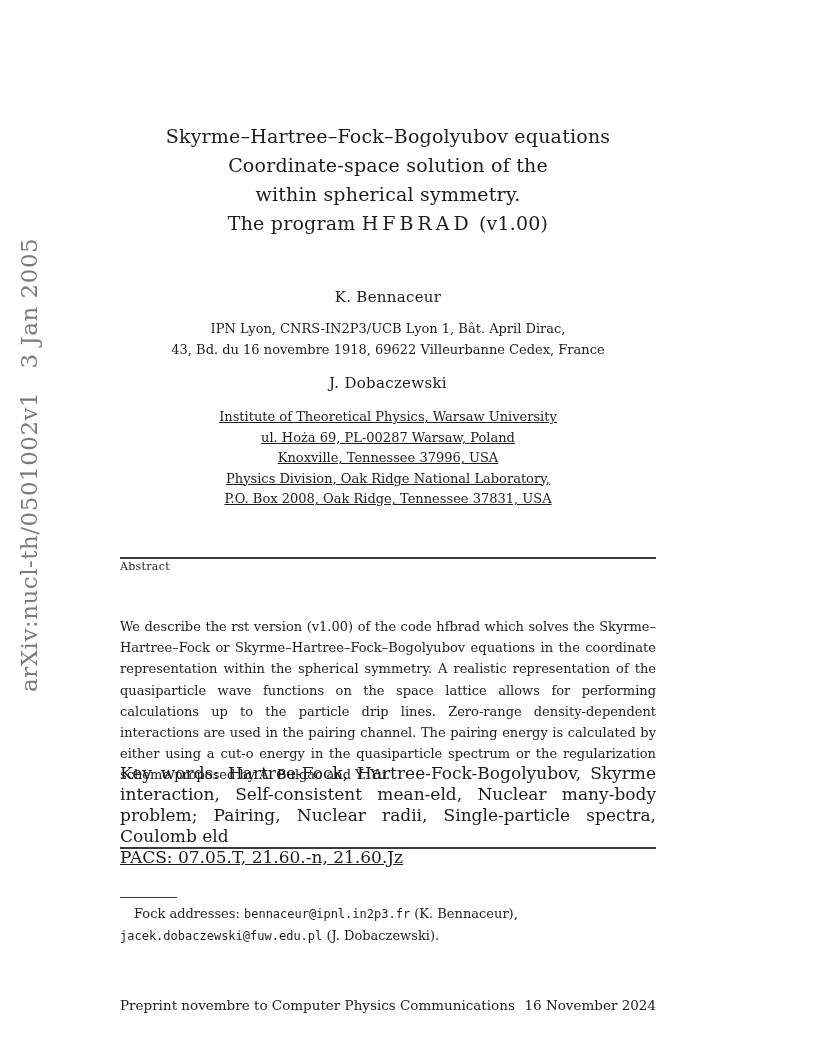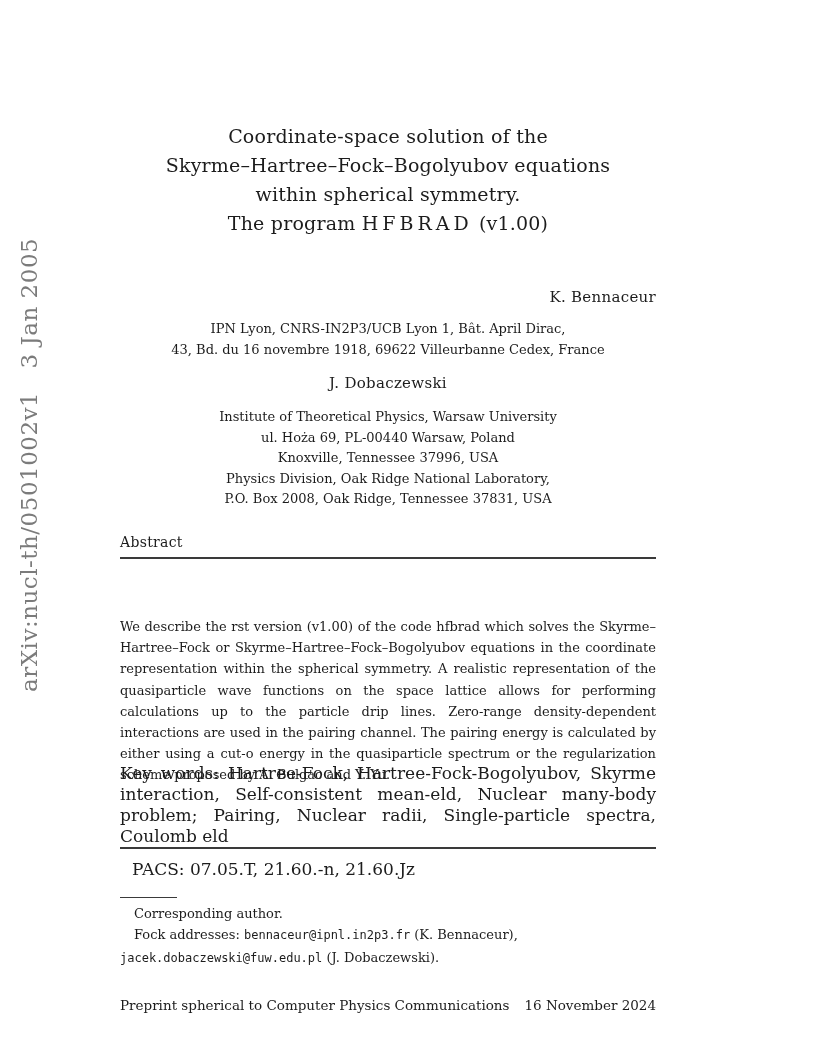--- a/index.html
+++ b/index.html
@@ -13,65 +13,65 @@
   .arxiv-stamp{
     position:absolute;left:16px;top:692px;
     transform:rotate(-90deg);transform-origin:0 0;
     font-size:23px;letter-spacing:.5px;white-space:pre;
     color:#7b7b7b;width:410px;
   }
   .col{position:absolute;left:120px;width:536px;}
   .title-block{top:122px;text-align:center;font-size:19px;line-height:29px;letter-spacing:.2px;}
   .title-program{letter-spacing:4px;}
   .author-name{position:absolute;width:536px;text-align:center;font-size:15px;letter-spacing:.3px;}
-  .author1-name{top:288px;text-align:right;}
+  .author1-name{top:288px;}
   .aff{position:absolute;width:536px;text-align:center;font-size:13px;line-height:21px;}
   .aff1{top:318px;}
   .author2-name{top:374px;}
-  .aff2{top:407px;line-height:20.5px;}
+  .aff2{top:407px;line-height:20.5px;text-decoration:underline;}
   .rule{position:absolute;left:120px;width:536px;background:#3a3a3a;}
   .rule-abstract-top{top:557px;height:2px;}
   .rule-abstract-bottom{top:847px;height:2px;}
-  .abstract-heading{position:absolute;top:534px;font-size:14px;letter-spacing:.3px;}
+  .abstract-heading{position:absolute;top:560px;font-size:11px;letter-spacing:.3px;}
   .abstract-text{position:absolute;top:616px;font-size:13px;line-height:21.2px;text-align:justify;}
   .keywords{position:absolute;top:763px;font-size:17px;line-height:21px;text-align:justify;}
-  .pacs{margin:12px;}
+  .pacs{margin:0;text-decoration:underline;}
   .fn-rule{position:absolute;left:120px;top:897px;width:57px;height:1px;background:#3a3a3a;}
   .footnotes{position:absolute;top:903px;font-size:13px;line-height:21.3px;}
   .fn-indent{text-indent:14px;}
   .mono{font-family:"DejaVu Sans Mono", monospace;font-size:12px;}
   .footer{position:absolute;top:997px;display:flex;justify-content:space-between;font-size:13.5px;}
   p{margin:0;}
 </style>
 </head>
 <body>
 
 <div class="page">
 
   <div class="arxiv-stamp">arXiv:nucl-th/0501002v1   3 Jan 2005</div>
 
   <div class="col title-block">
+    <div>Skyrme–Hartree–Fock–Bogolyubov equations</div>
     <div>Coordinate-space solution of the</div>
-    <div>Skyrme–Hartree–Fock–Bogolyubov equations</div>
     <div>within spherical symmetry.</div>
     <div><span>The program </span><span class="title-program">HFBRAD</span><span> (v1.00)</span></div>
   </div>
 
   <div class="col author-name author1-name">K. Bennaceur</div>
 
   <div class="col aff aff1">
     <div>IPN Lyon, CNRS-IN2P3/UCB Lyon 1, Bât. April Dirac,</div>
     <div>43, Bd. du 16 novembre 1918, 69622 Villeurbanne Cedex, France</div>
   </div>
 
   <div class="col author-name author2-name">J. Dobaczewski</div>
 
   <div class="col aff aff2">
     <div>Institute of Theoretical Physics, Warsaw University</div>
-    <div>ul. Hoża 69, PL-00440 Warsaw, Poland</div>
+    <div>ul. Hoża 69, PL-00287 Warsaw, Poland</div>
     <div>Knoxville, Tennessee 37996, USA</div>
     <div>Physics Division, Oak Ridge National Laboratory,</div>
     <div>P.O. Box 2008, Oak Ridge, Tennessee 37831, USA</div>
   </div>
 
   <div class="rule rule-abstract-top"></div>
 
   <div class="col abstract-heading">Abstract</div>
 
   <p class="col abstract-text">We describe the rst version (v1.00) of the code hfbrad which solves the Skyrme–Hartree–Fock or Skyrme–Hartree–Fock–Bogolyubov equations in the coordinate representation within the spherical symmetry. A realistic representation of the quasiparticle wave functions on the space lattice allows for performing calculations up to the particle drip lines. Zero-range density-dependent interactions are used in the pairing channel. The pairing energy is calculated by either using a cut-o energy in the quasiparticle spectrum or the regularization scheme proposed by A. Bulgac and Y. Yu.</p>
@@ -79,23 +79,22 @@
   <div class="col keywords">
     <p>Key words: Hartree-Fock, Hartree-Fock-Bogolyubov, Skyrme interaction, Self-consistent mean-eld, Nuclear many-body problem; Pairing, Nuclear radii, Single-particle spectra, Coulomb eld</p>
     <p class="pacs">PACS: 07.05.T, 21.60.-n, 21.60.Jz</p>
   </div>
 
   <div class="rule rule-abstract-bottom"></div>
 
   <div class="fn-rule"></div>
 
   <div class="col footnotes">
-    <p class="fn-indent">Corresponding author.</p>
     <p class="fn-indent"><span>Fock addresses: </span><span class="mono">bennaceur@ipnl.in2p3.fr</span><span> (K. Bennaceur),</span></p>
     <p><span class="mono">jacek.dobaczewski@fuw.edu.pl</span><span> (J. Dobaczewski).</span></p>
   </div>
 
   <div class="col footer">
-    <span>Preprint spherical to Computer Physics Communications</span>
+    <span>Preprint novembre to Computer Physics Communications</span>
     <span>16 November 2024</span>
   </div>
 
 </div>
 
 </body></html>

